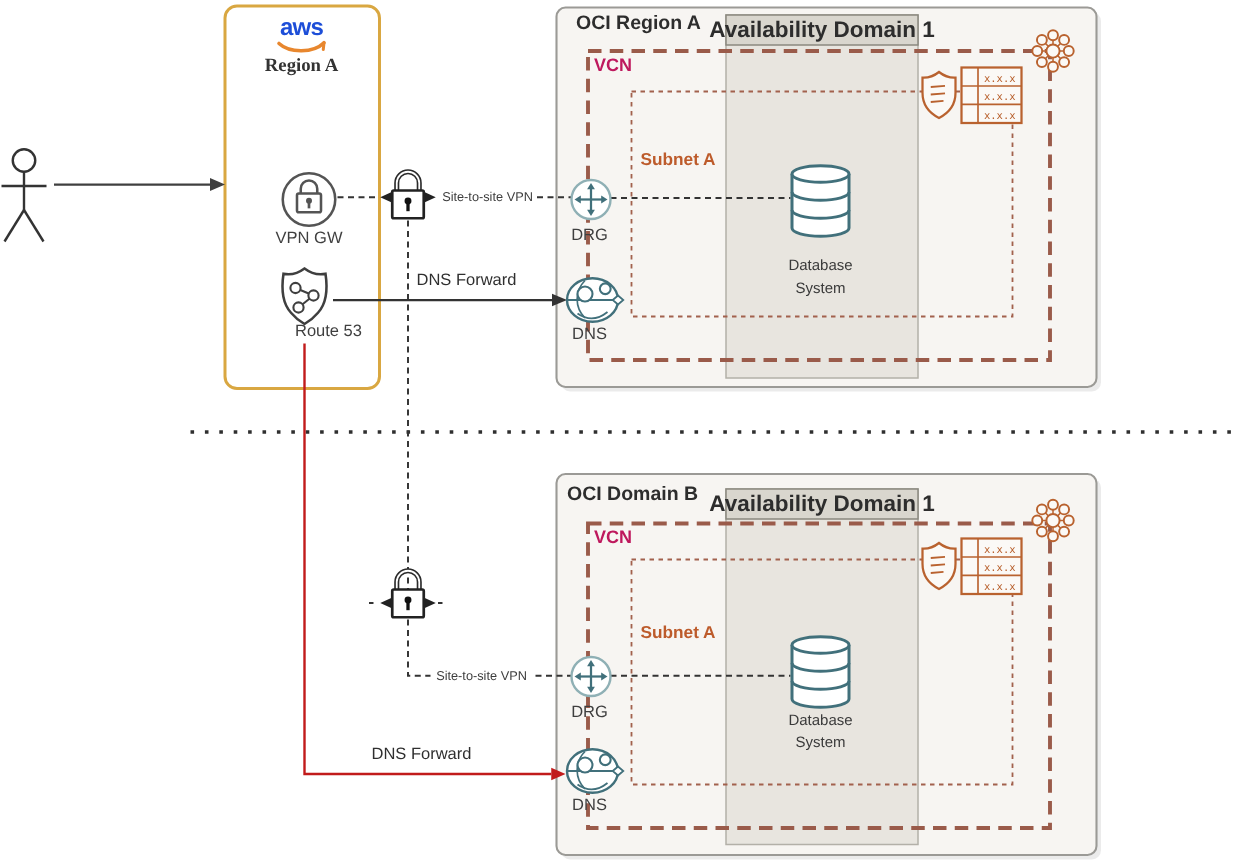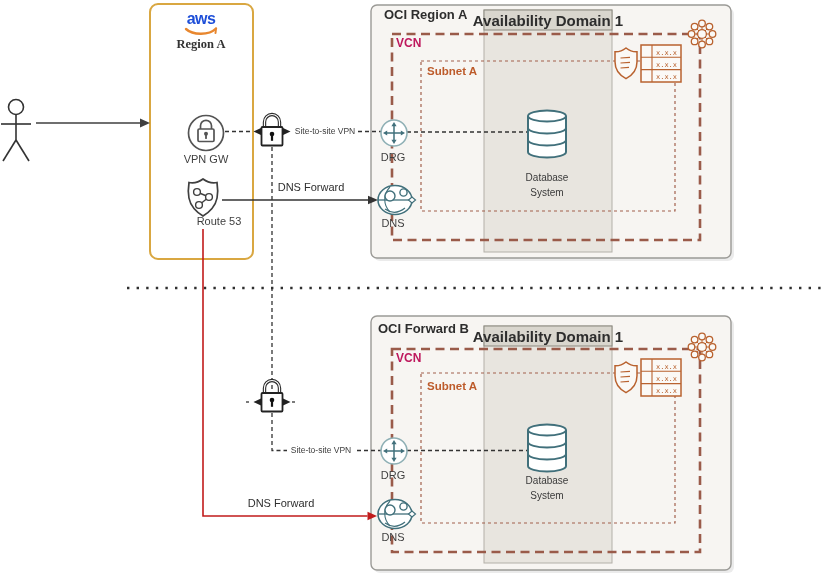--- a/index.html
+++ b/index.html
@@ -10,21 +10,21 @@
   .ctr{transform:translate(-50%,-50%);}
   .cx{transform:translateX(-50%);text-align:center;}
   .aws-logo{font-size:16px;font-weight:bold;color:#1d4ed8;letter-spacing:-0.5px;}
   .aws-title{font-size:12.5px;font-weight:bold;color:#333;font-family:Liberation Serif, serif;}
   .icon-lbl{font-size:11px;color:#3f3f3f;}
   .small-lbl{font-size:8.5px;color:#3d3d3d;}
   .flow-lbl{font-size:11px;color:#2f2f2f;}
   .oci-title{font-size:13px;font-weight:bold;color:#2d2d2d;}
   .ad-title{font-size:15px;font-weight:bold;color:#2d2d2d;}
   .vcn-lbl{font-size:12px;font-weight:bold;color:#be185d;}
-  .subnet-lbl{font-size:11.5px;font-weight:bold;color:#bd5b2b;}
+  .subnet-lbl{font-size:11.5px;font-weight:bold;color:#bd5b2b;margin-top:36px;}
   .db-lbl{font-size:10px;color:#3a3a3a;line-height:14.5px;width:64px;white-space:normal;}
 </style>
 </head>
 <body>
 
 <div class="canvas">
 
 <svg width="823" height="575" viewBox="0 0 823 575">
 
   <g>
@@ -272,21 +272,21 @@
 <div class="lbl ctr flow-lbl" style="left:281px;top:503px;">DNS Forward</div>
 
 <div class="lbl oci-title" style="left:384px;top:7px;">OCI Region A</div>
 <div class="lbl ctr ad-title" style="left:548px;top:20px;">Availability Domain 1</div>
 <div class="lbl vcn-lbl" style="left:396px;top:36px;">VCN</div>
 <div class="lbl subnet-lbl" style="left:427px;top:65px;">Subnet A</div>
 <div class="lbl ctr icon-lbl" style="left:393px;top:157px;">DRG</div>
 <div class="lbl ctr icon-lbl" style="left:393px;top:223px;">DNS</div>
 <div class="lbl cx db-lbl" style="left:547px;top:171px;">Database System</div>
 
-<div class="lbl oci-title" style="left:378px;top:321px;">OCI Forward B</div>
+<div class="lbl oci-title" style="left:378px;top:321px;">OCI Domain B</div>
 <div class="lbl ctr ad-title" style="left:548px;top:336px;">Availability Domain 1</div>
 <div class="lbl vcn-lbl" style="left:396px;top:351px;">VCN</div>
 <div class="lbl subnet-lbl" style="left:427px;top:380px;">Subnet A</div>
 <div class="lbl ctr icon-lbl" style="left:393px;top:475px;">DRG</div>
 <div class="lbl ctr icon-lbl" style="left:393px;top:537px;">DNS</div>
 <div class="lbl cx db-lbl" style="left:547px;top:474px;">Database System</div>
 
 </div>
 
 </body></html>

